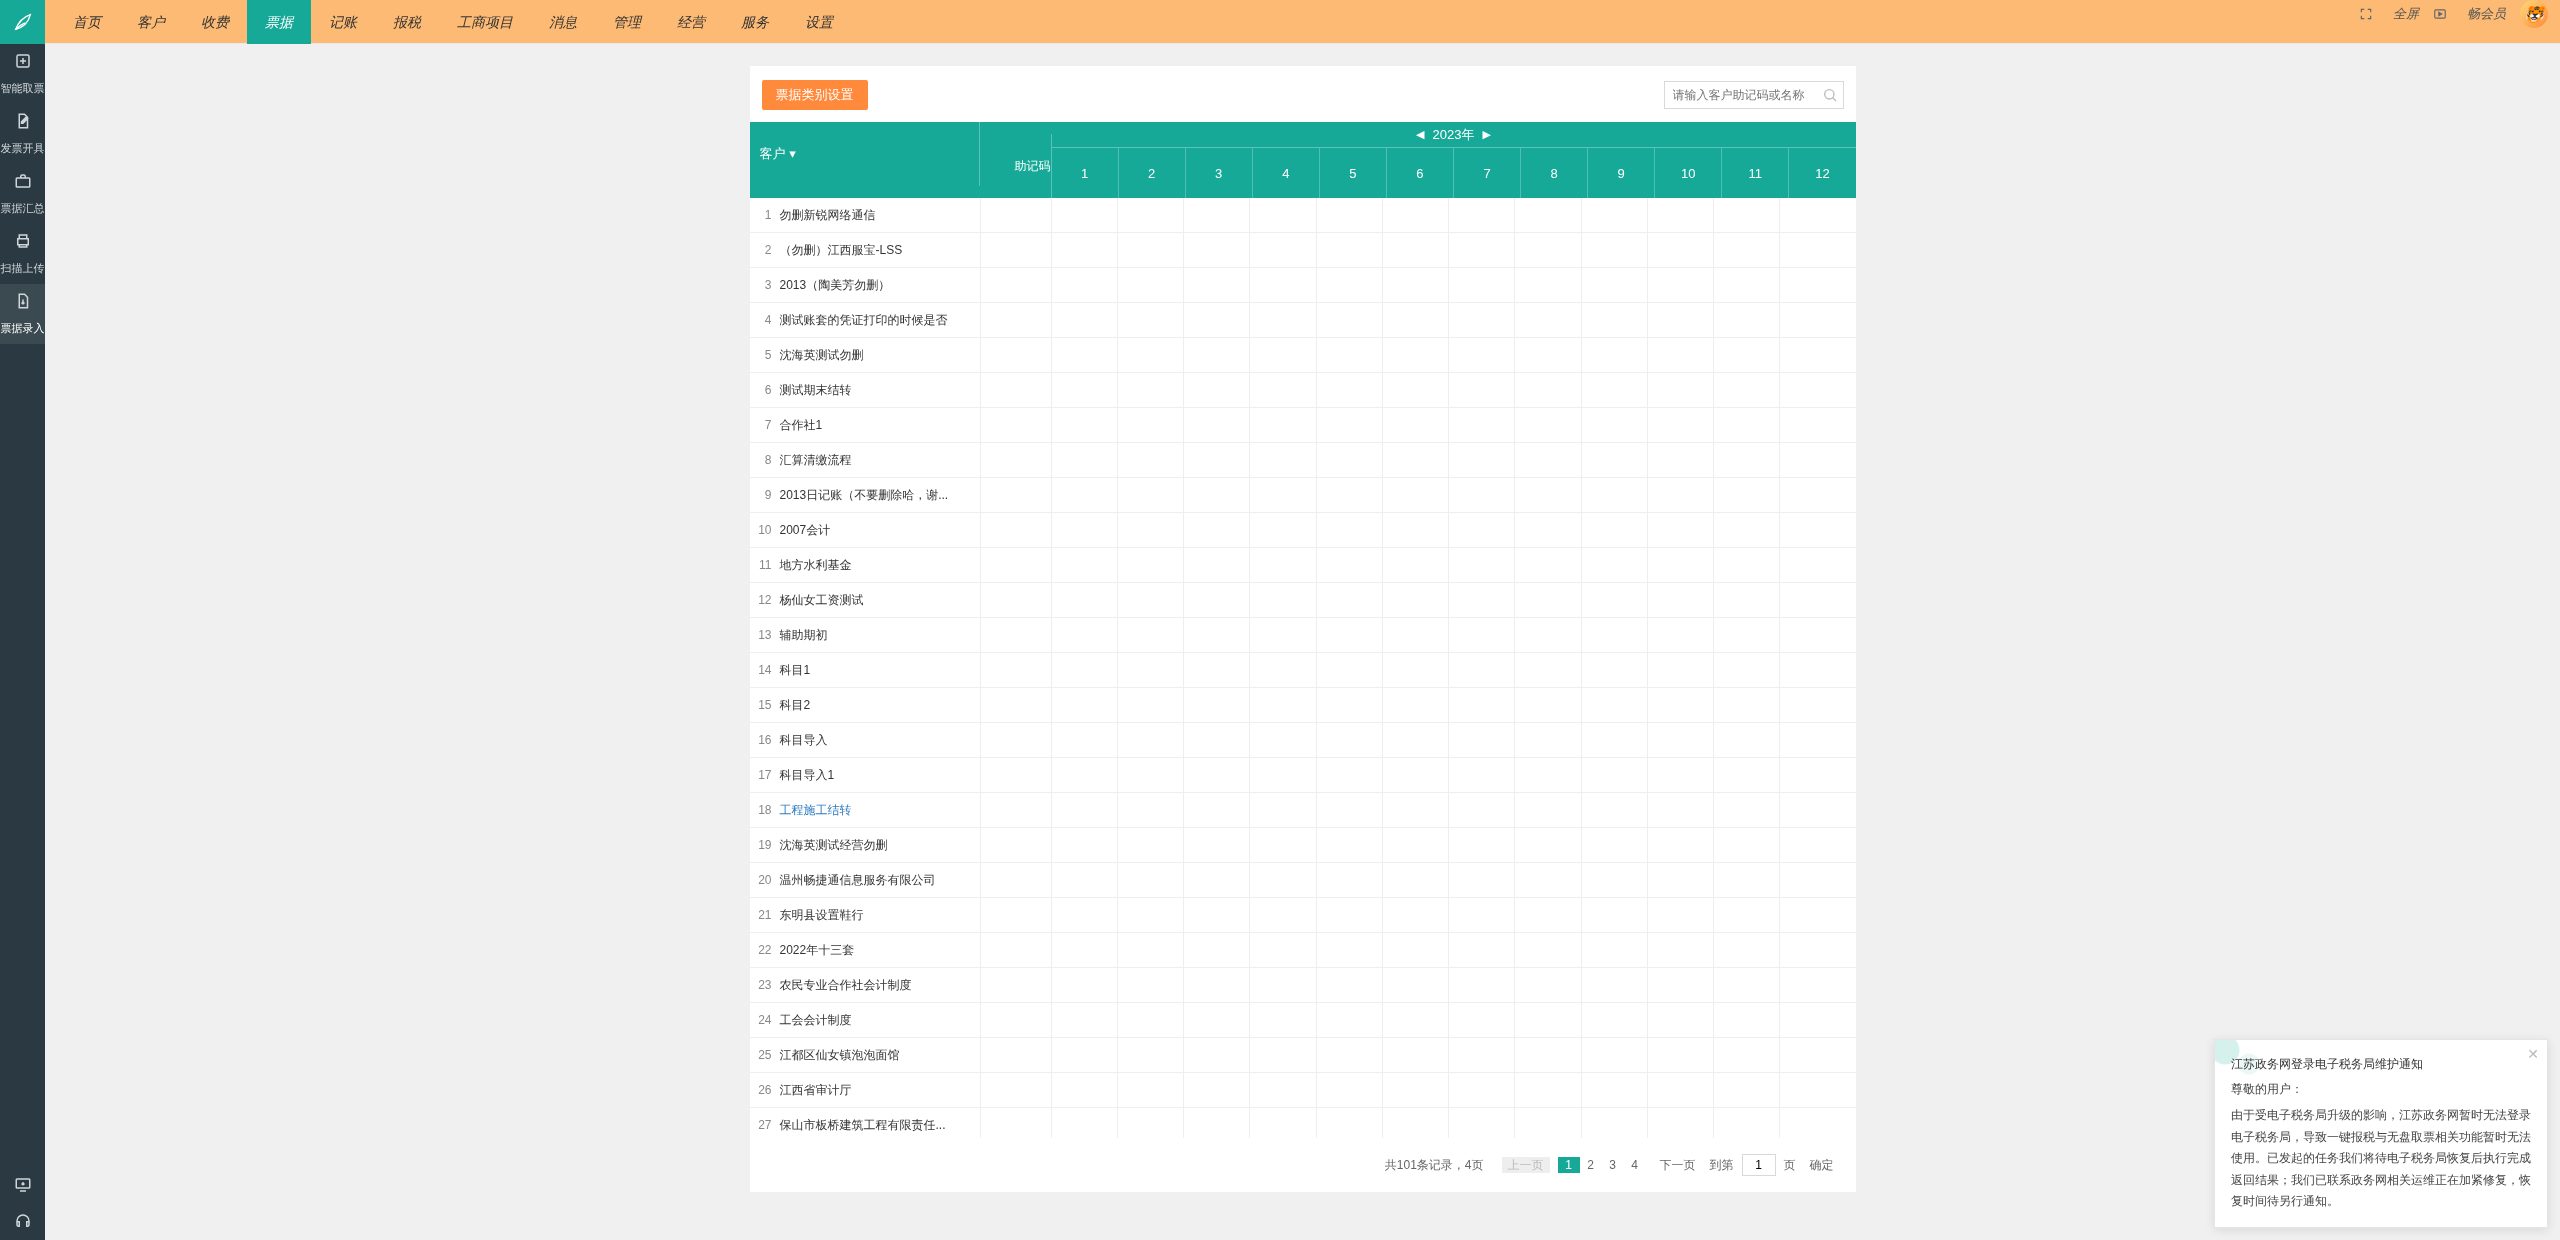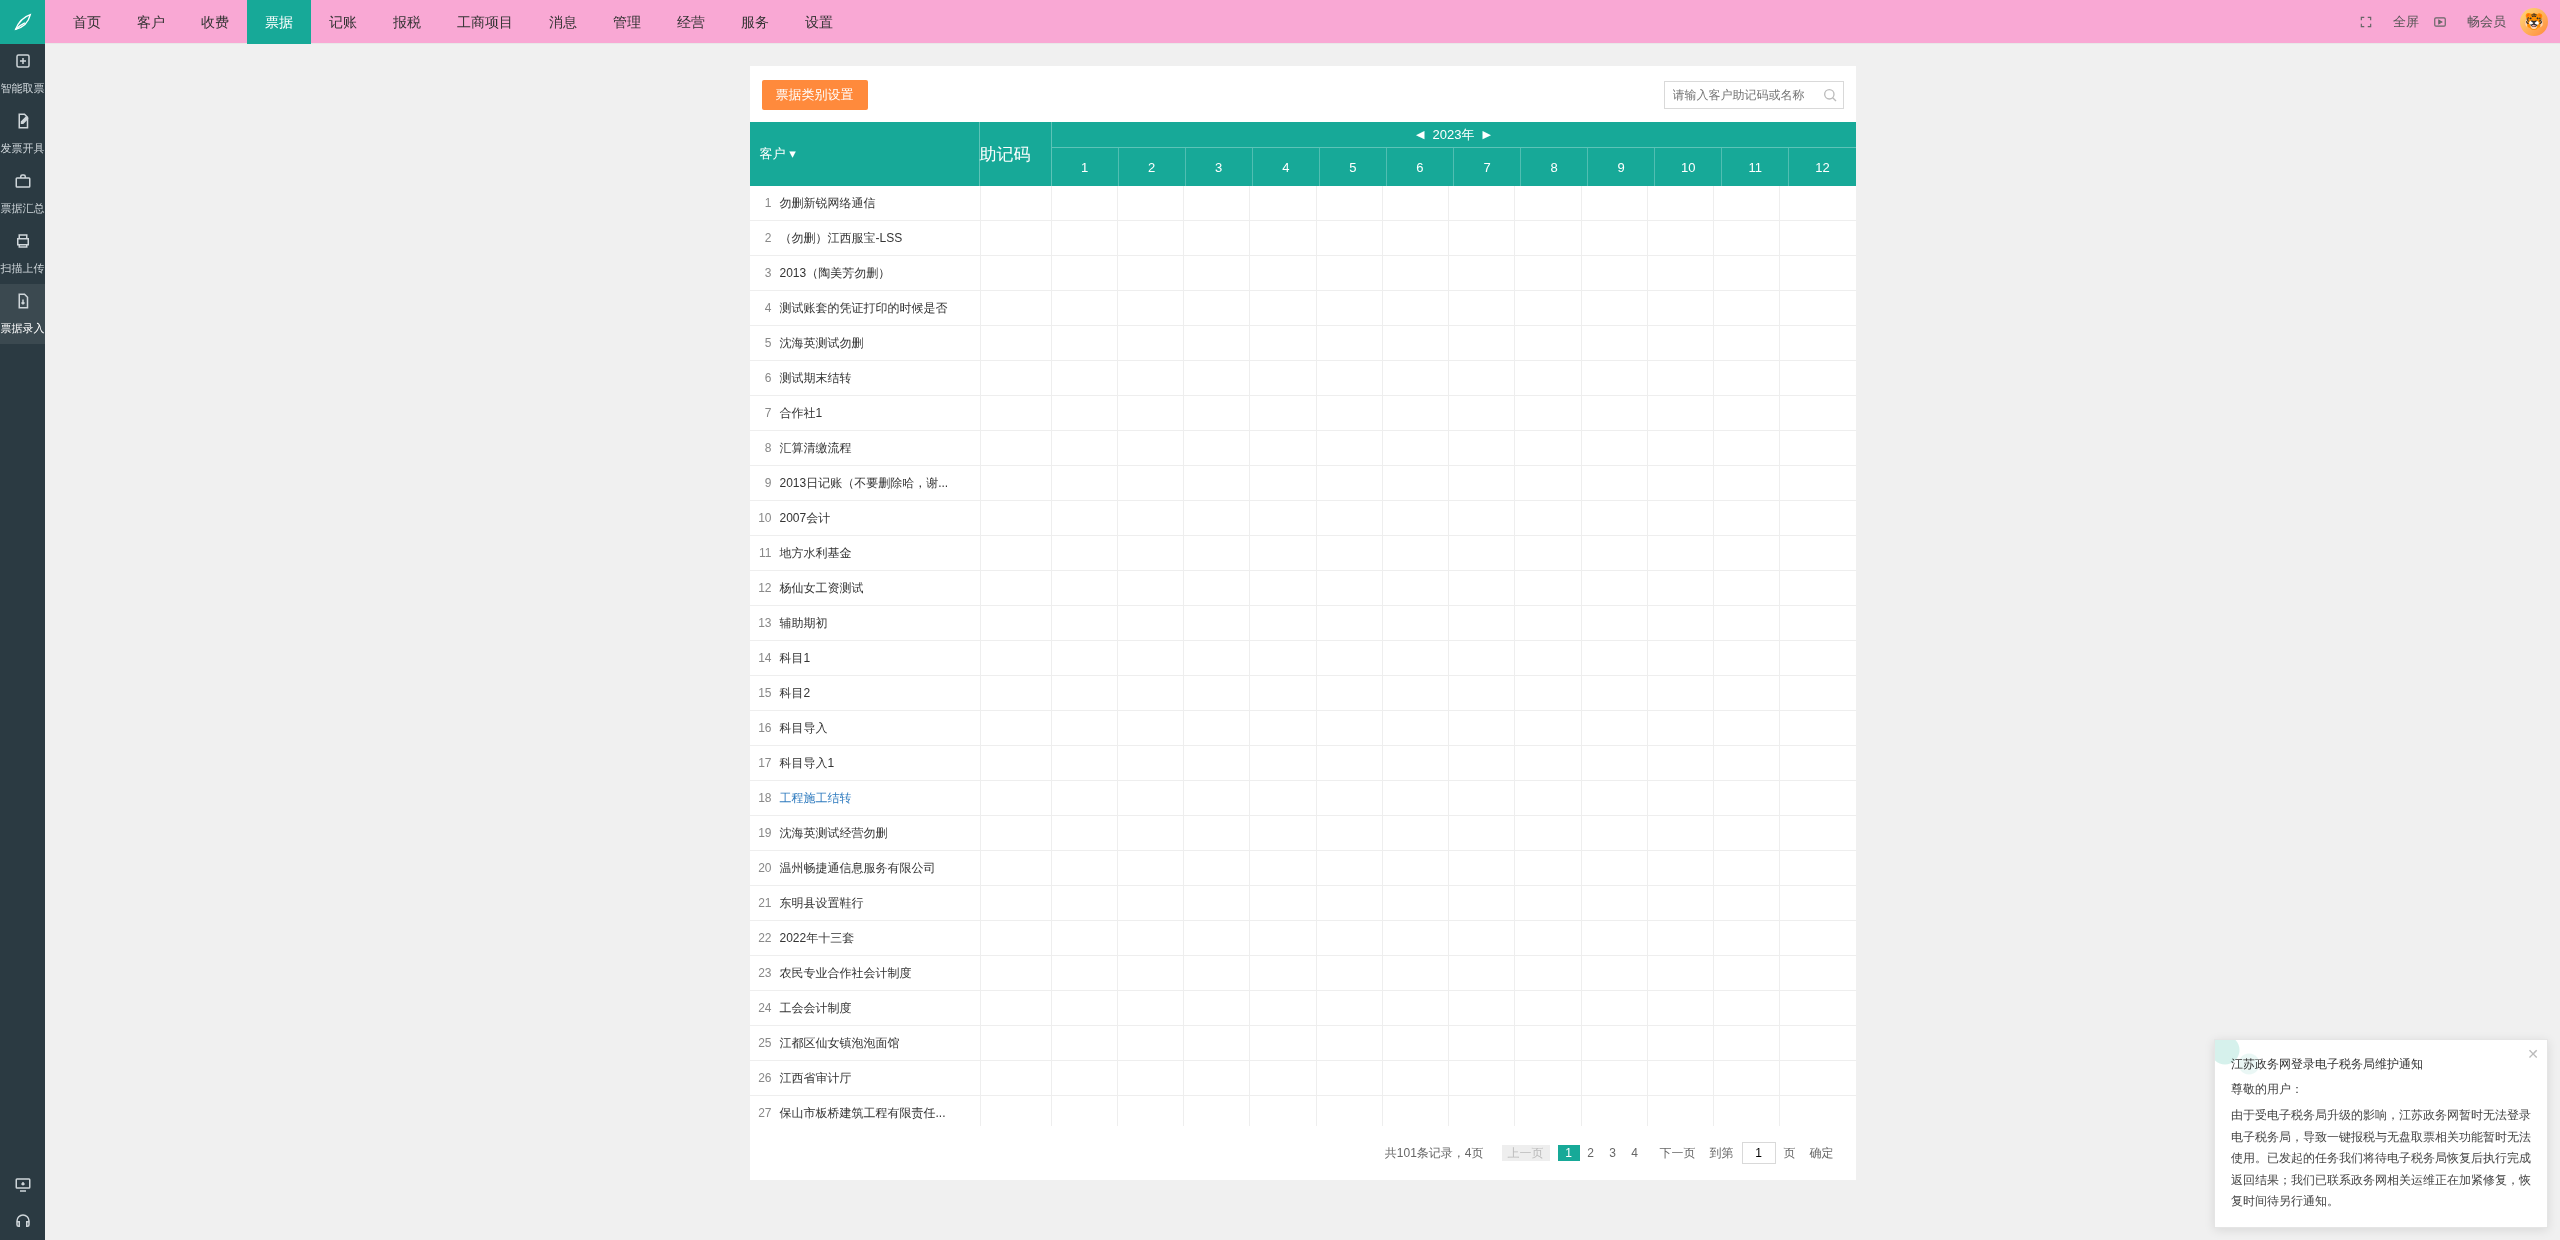--- a/index.html
+++ b/index.html
@@ -1,18 +1,18 @@
 <!DOCTYPE html>
 <html><head>
 <meta charset="utf-8">
 <style>
 * { margin: 0; padding: 0; box-sizing: border-box; }
 body { font-family: "Microsoft YaHei", Arial, sans-serif; font-size: 12px; color: #333; background: #f0f0f0; width: 2560px; height: 1240px; overflow: hidden; }
 
-.top-header { position: fixed; top: 0; left: 0; right: 0; height: 44px; background: #f9a8d4; display: flex; align-items: center; z-index: 100; border-bottom: 1px solid #e8e8e8; }
+.top-header { position: fixed; top: 0; left: 0; right: 0; height: 44px; background: #fdba74; display: flex; align-items: flex-start; z-index: 100; border-bottom: 1px solid #e8e8e8; font-style: italic; }
 .logo-cell { width: 45px; height: 44px; background: #17a998; display: flex; align-items: center; justify-content: center; }
 .logo-cell svg { width: 22px; height: 22px; }
 .top-nav { display: flex; align-items: center; margin-left: 10px; }
 .top-nav-item { padding: 0 18px; height: 44px; line-height: 44px; color: #333; cursor: pointer; font-size: 14px; }
 .top-nav-item.active { background: #17a998; color: #fff; }
 .top-right { margin-left: auto; display: flex; align-items: center; padding-right: 12px; gap: 14px; }
 .top-right-item { display: flex; align-items: center; gap: 20px; color: #555; cursor: pointer; font-size: 13px; }
 .avatar { width: 28px; height: 28px; border-radius: 50%; background: linear-gradient(135deg,#ffd97a,#ff8a3c); display:flex;align-items:center;justify-content:center;font-size:16px; }
 
 .side-nav { position: fixed; left: 0; top: 44px; bottom: 0; width: 45px; background: #2b3a42; display: flex; flex-direction: column; align-items: center; z-index: 90; }
@@ -26,21 +26,21 @@
 .panel { width: 1106px; margin: 22px auto 0; background: #fff; padding-bottom: 16px; }
 
 .panel-top { display: flex; align-items: center; padding: 14px 12px 12px 12px; }
 .btn-primary { background: #ff8a3c; color: #fff; border: none; height: 30px; padding: 0 14px; cursor: pointer; font-size: 13px; border-radius: 2px; }
 .search-wrap { margin-left: auto; position: relative; }
 .search-input { width: 180px; height: 28px; border: 1px solid #d9d9d9; padding: 0 30px 0 8px; font-size: 12px; outline: none; }
 .search-icon { position: absolute; right: 6px; top: 50%; transform: translateY(-50%); color: #bbb; width: 16px; height: 16px; }
 
 .table-head { display: flex; background: #17a998; color: #fff; }
 .th-customer { width: 230px; display:flex; flex-direction:column; justify-content:center; padding-left:10px; height:64px; border-right:1px solid rgba(255,255,255,.3); font-size:13px; }
-.th-code { width: 72px; display:flex;align-items:center;justify-content:flex-start; height:64px; border-right:1px solid rgba(255,255,255,.3); font-size:17px; }
+.th-code { width: 72px; display:flex;align-items:center;justify-content:flex-end; height:64px; border-right:1px solid rgba(255,255,255,.3); font-size:12px;margin-top:12px; }
 .th-year { flex:1; display:flex; flex-direction:column; }
 .year-row { height:26px; display:flex;align-items:center;justify-content:center; gap:8px; font-size:13px; border-bottom:1px solid rgba(255,255,255,.3); }
 .year-arrow { cursor:pointer; font-size:11px; }
 .months-row { flex:1; display:flex; }
 .month-cell { flex:1; display:flex;align-items:center;justify-content:center; border-right:1px solid rgba(255,255,255,.25); font-size:13px; }
 .month-cell:last-child { border-right:none; }
 
 .table-body { position: relative; }
 .tbody-scroll { max-height: 940px; overflow:auto; }
 .row { display:flex; height:35px; border-bottom:1px solid #eee; align-items:center; }

